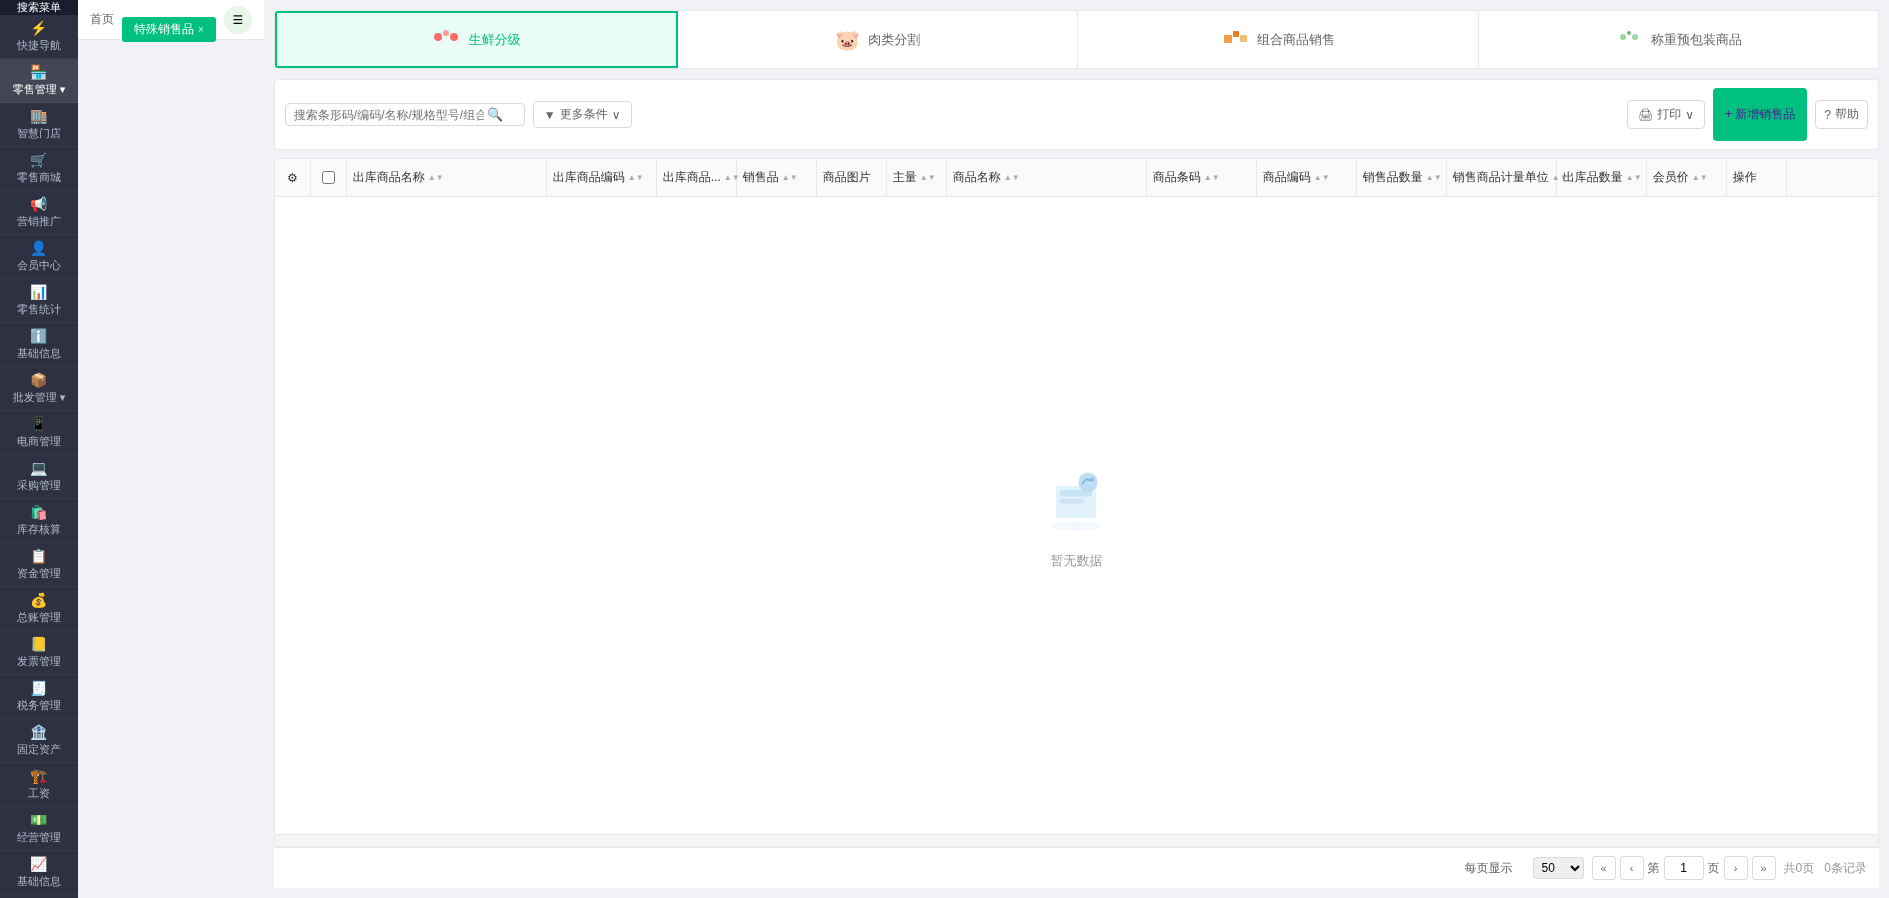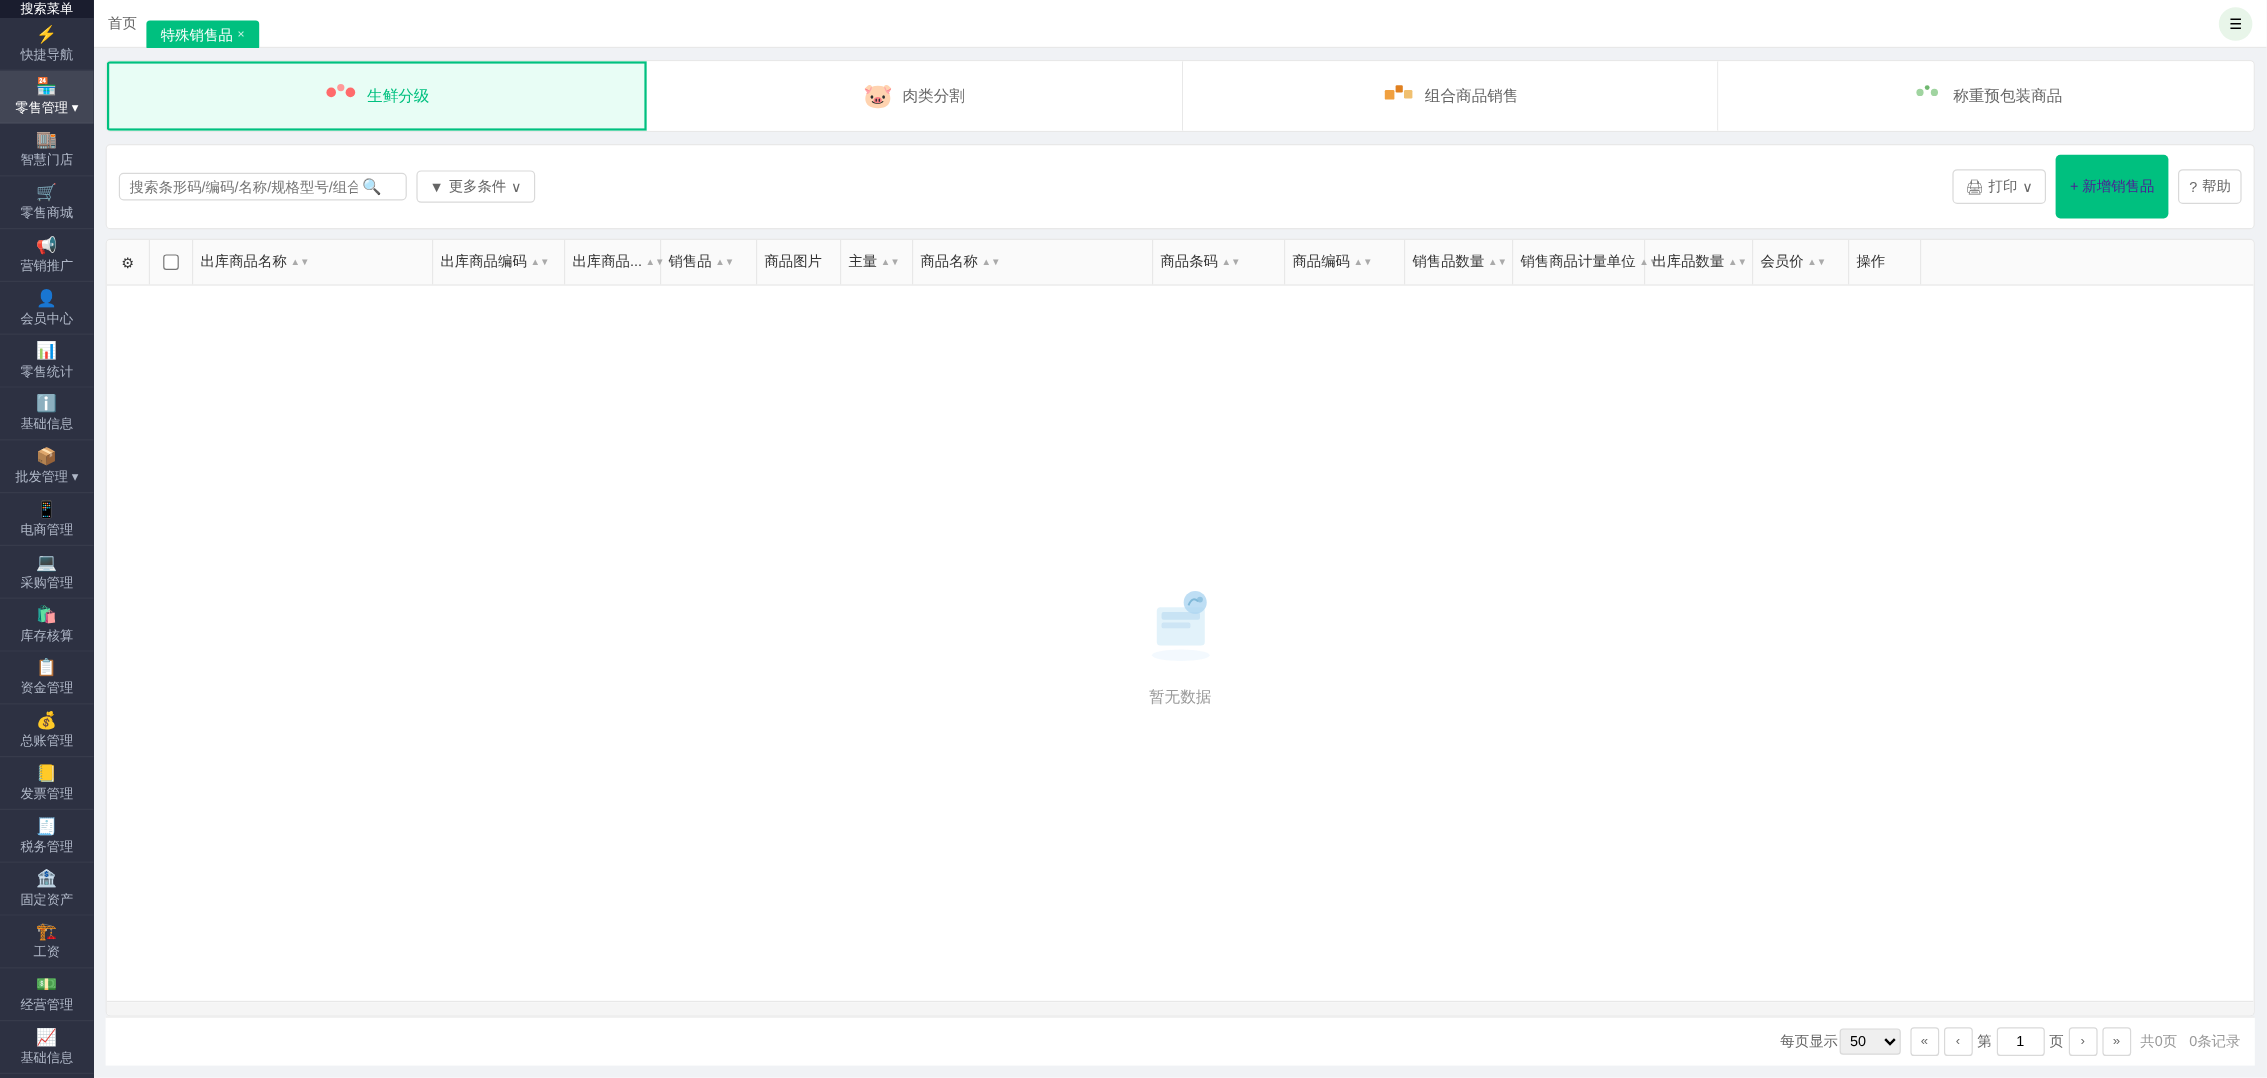--- a/index.html
+++ b/index.html
@@ -42,21 +42,20 @@
       border-bottom: 1px solid rgba(255,255,255,0.05);
       min-height: 44px;
     }
     .sidebar-item.active { background: rgba(255,255,255,0.1); color: #fff; }
     .sidebar-item .icon { font-size: 14px; margin-bottom: 2px; }
 
     
     .main-content {
       flex: 1;
       display: flex;
-      flex-direction: column;
       overflow: hidden;
     }
 
     
     .topbar {
       background: #fff;
       height: 40px;
       display: flex;
       align-items: center;
       padding: 0 12px;
@@ -315,21 +314,21 @@
       display: flex;
       align-items: center;
       justify-content: flex-end;
       gap: 8px;
       font-size: 12px;
       color: #666;
     }
     .page-select {
       display: flex;
       align-items: center;
-      gap: 1px;
+      gap: 20px;
     }
     .page-select select {
       border: 1px solid #d9d9d9;
       border-radius: 3px;
       padding: 2px 4px;
       font-size: 12px;
       outline: none;
     }
     .page-nav {
       display: flex;

